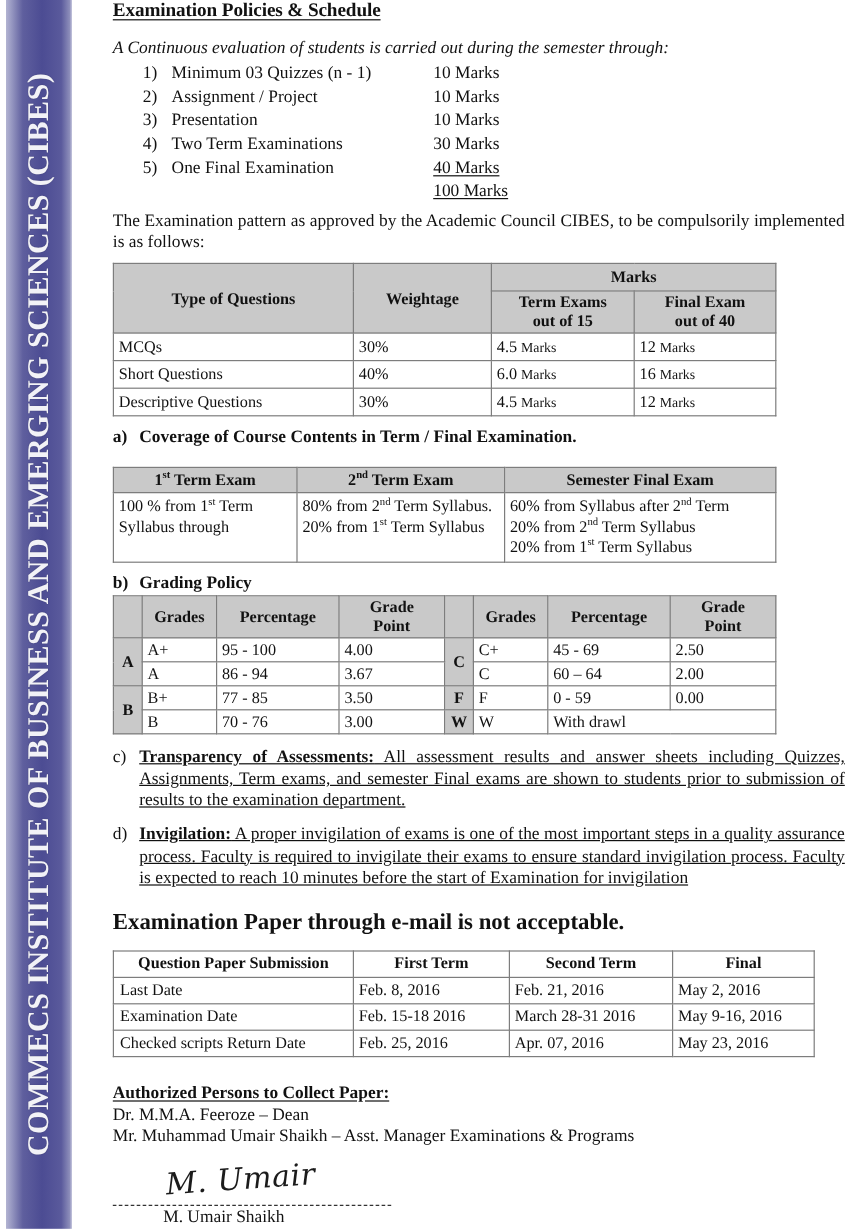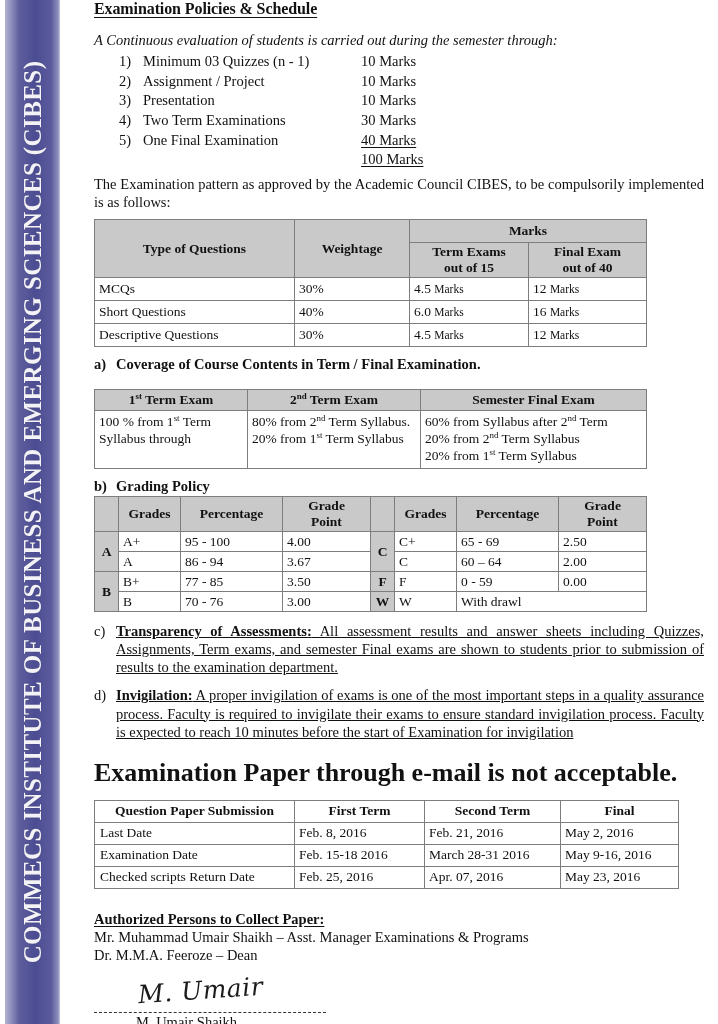--- a/index.html
+++ b/index.html
@@ -147,21 +147,21 @@
     font-size: 14.5px;
     margin-top: 10px;
     line-height: 1.25;
   }
   .lettered .lbl { width: 22px; flex: 0 0 22px; }
   .lettered .bdy { flex: 1 1 auto; text-align: justify; text-decoration: underline; }
   .lettered .bdy b { font-weight: bold; }
 
   
   #notice {
-    font-size: 26px;
+    font-size: 19px;
     font-weight: bold;
     margin-top: 17px;
   }
 
   
   #schedule-table { width: 584px; margin-top: 12px; font-size: 13.5px; }
   #schedule-table td { height: 19px; }
   #schedule-table td.rowhdr { text-align: left; font-weight: normal; padding-left: 5px; }
   #schedule-table td.colhdr { font-weight: bold; text-align: center; }
 
@@ -361,21 +361,21 @@
         </td>
       </tr>
 
       <tr>
         <td class="gletter" rowspan="2">A</td>
         <td class="ctr">A+</td>
         <td class="ctr">95 - 100</td>
         <td class="ctr">4.00</td>
         <td class="gletter" rowspan="2">C</td>
         <td class="ctr">C+</td>
-        <td class="ctr">65 - 69</td>
+        <td class="ctr">45 - 69</td>
         <td class="ctr">2.50</td>
       </tr>
       <tr>
         <td class="ctr">A</td>
         <td class="ctr">86 - 94</td>
         <td class="ctr">3.67</td>
         <td class="ctr">C</td>
         <td class="ctr">60 – 64</td>
         <td class="ctr">2.00</td>
       </tr>
@@ -442,22 +442,22 @@
       <tr>
         <td class="rowhdr">Checked scripts Return Date</td>
         <td class="ctr">Feb. 25, 2016</td>
         <td class="ctr">Apr. 07, 2016</td>
         <td class="ctr">May 23, 2016</td>
       </tr>
     </tbody>
   </table>
 
   <div id="auth-head">Authorized Persons to Collect Paper:</div>
+  <div class="auth-line">Dr. M.M.A. Feeroze – Dean</div>
   <div class="auth-line">Mr. Muhammad Umair Shaikh – Asst. Manager Examinations &amp; Programs</div>
-  <div class="auth-line">Dr. M.M.A. Feeroze – Dean</div>
 
   <div id="sig-wrap">
     <div id="signature-mark">M. Umair</div>
     <div id="sig-rule"></div>
     <div id="sig-name">M. Umair Shaikh</div>
 
   </div>
 
 </div>
 

